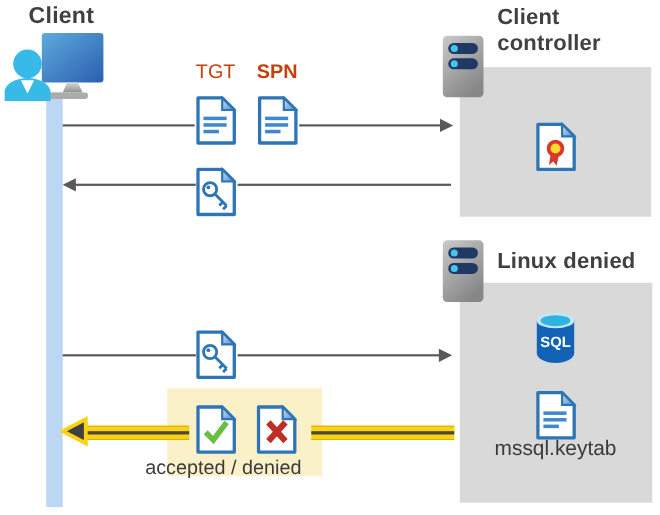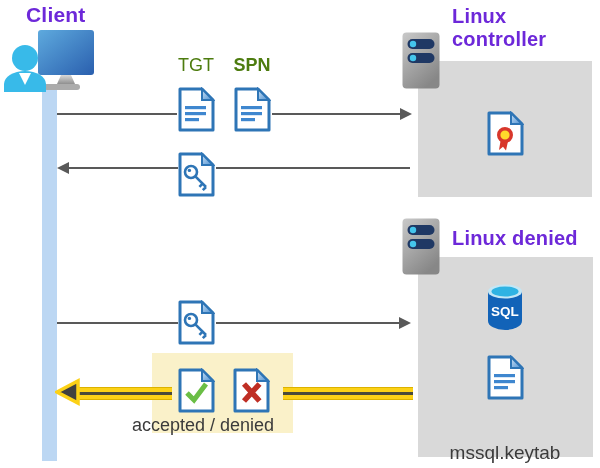--- a/index.html
+++ b/index.html
@@ -1,24 +1,24 @@
 <!DOCTYPE html>
 <html><head>
 <meta charset="utf-8">
 <style>
   * { margin:0; padding:0; box-sizing:border-box; }
   body { background:#fff; font-family:"Liberation Sans", sans-serif; }
   .canvas { position:relative; width:600px; height:468px; background:#fff; overflow:hidden; }
   .abs { position:absolute; }
-  .heading { font-weight:bold; color:#6d28d9; font-size:20px; line-height:23px; letter-spacing:0.2px; }
+  .heading { font-weight:bold; color:#404040; font-size:20px; line-height:23px; letter-spacing:0.2px; }
   .graybox { background:#d9d9d9; }
   .arrow-line { height:2px; background:#595959; }
   .arrow-head-right { width:0; height:0; border-top:6px solid transparent; border-bottom:6px solid transparent; border-left:12px solid #595959; }
   .arrow-head-left { width:0; height:0; border-top:6px solid transparent; border-bottom:6px solid transparent; border-right:12px solid #595959; }
-  .ticket-label { font-size:18px; color:#4d7c0f; text-align:center; }
+  .ticket-label { font-size:18px; color:#c2410c; text-align:center; }
   .caption { font-size:18px; color:#3b3b3b; }
   .yellow-box { background:#faf1c9; }
   .yellow-line { background:#fcd116; height:13px; border-top:1px solid #dcb200; border-bottom:1px solid #dcb200; position:absolute; }
   .yellow-core { position:absolute; left:0; right:0; top:4px; height:3px; background:#4a4a3a; }
   svg { display:block; }
 </style>
 </head>
 <body>
 
 <div class="canvas">
@@ -83,21 +83,21 @@
     <polygon points="15,45 27,45 21,57" fill="#ffffff"></polygon>
   </svg>
 
   <svg class="abs" style="left:402px; top:32px;" width="38" height="57" viewBox="0 0 38 57">
     <rect x="0.5" y="0.5" width="37" height="56" rx="4" fill="url(#gradServer)"></rect>
     <rect x="5.5" y="7" width="27" height="10" rx="5" fill="#1f3864"></rect>
     <rect x="5.5" y="21" width="27" height="10" rx="5" fill="#1f3864"></rect>
     <circle cx="11" cy="12" r="3.2" fill="#45c5ec"></circle>
     <circle cx="11" cy="26" r="3.2" fill="#45c5ec"></circle>
   </svg>
-  <div class="abs heading" style="left:452px; top:5px; width:122px;">Linux controller</div>
+  <div class="abs heading" style="left:452px; top:5px; width:122px;">Client controller</div>
   <svg class="abs" style="left:487px; top:111px;" width="37" height="45" viewBox="0 0 37 45">
     <path d="M2 2 H24 L35 13 V43 H2 Z" fill="#ffffff" stroke="#2e75b6" stroke-width="3" stroke-linejoin="round"></path>
     <path d="M24 2 L35 13 H24 Z" fill="url(#gradFold)" stroke="#2e75b6" stroke-width="2"></path>
     <path d="M14 27 L12 39 L16 35.8 L19 39.6 L21.5 28 Z" fill="#d8372b"></path>
     <circle cx="18" cy="24" r="6.3" fill="#ffd92b" stroke="#d8372b" stroke-width="3.4"></circle>
   </svg>
 
   <svg class="abs" style="left:402px; top:218px;" width="38" height="57" viewBox="0 0 38 57">
     <rect x="0.5" y="0.5" width="37" height="56" rx="4" fill="url(#gradServer)"></rect>
     <rect x="5.5" y="7" width="27" height="10" rx="5" fill="#1f3864"></rect>
@@ -115,21 +115,21 @@
     <text x="19" y="32.5" text-anchor="middle" font-family="Liberation Sans, sans-serif" font-size="13.5" font-weight="bold" fill="#ffffff">SQL</text>
   </svg>
 
   <svg class="abs" style="left:487px; top:355px;" width="37" height="45" viewBox="0 0 37 45">
     <path d="M2 2 H24 L35 13 V43 H2 Z" fill="#ffffff" stroke="#2e75b6" stroke-width="3" stroke-linejoin="round"></path>
     <path d="M24 2 L35 13 H24 Z" fill="url(#gradFold)" stroke="#2e75b6" stroke-width="2"></path>
     <rect x="7" y="19" width="21" height="3.2" fill="#3f87cf"></rect>
     <rect x="7" y="25" width="21" height="3.2" fill="#3f87cf"></rect>
     <rect x="7" y="31" width="14" height="3.2" fill="#3f87cf"></rect>
   </svg>
-  <div class="abs caption" style="left:420px; top:442px; width:170px; text-align:center; font-size:19px;">mssql.keytab</div>
+  <div class="abs caption" style="left:420px; top:398px; width:170px; text-align:center; font-size:19px;">mssql.keytab</div>
 
   <div class="abs ticket-label" style="left:176px; top:55px; width:40px;">TGT</div>
   <div class="abs ticket-label" style="left:232px; top:55px; width:40px;font-weight:bold;">SPN</div>
 
   <svg class="abs" style="left:178px; top:87px;" width="37" height="45" viewBox="0 0 37 45">
     <path d="M2 2 H24 L35 13 V43 H2 Z" fill="#ffffff" stroke="#2e75b6" stroke-width="3" stroke-linejoin="round"></path>
     <path d="M24 2 L35 13 H24 Z" fill="url(#gradFold)" stroke="#2e75b6" stroke-width="2"></path>
     <rect x="7" y="19" width="21" height="3.2" fill="#3f87cf"></rect>
     <rect x="7" y="25" width="21" height="3.2" fill="#3f87cf"></rect>
     <rect x="7" y="31" width="14" height="3.2" fill="#3f87cf"></rect>

